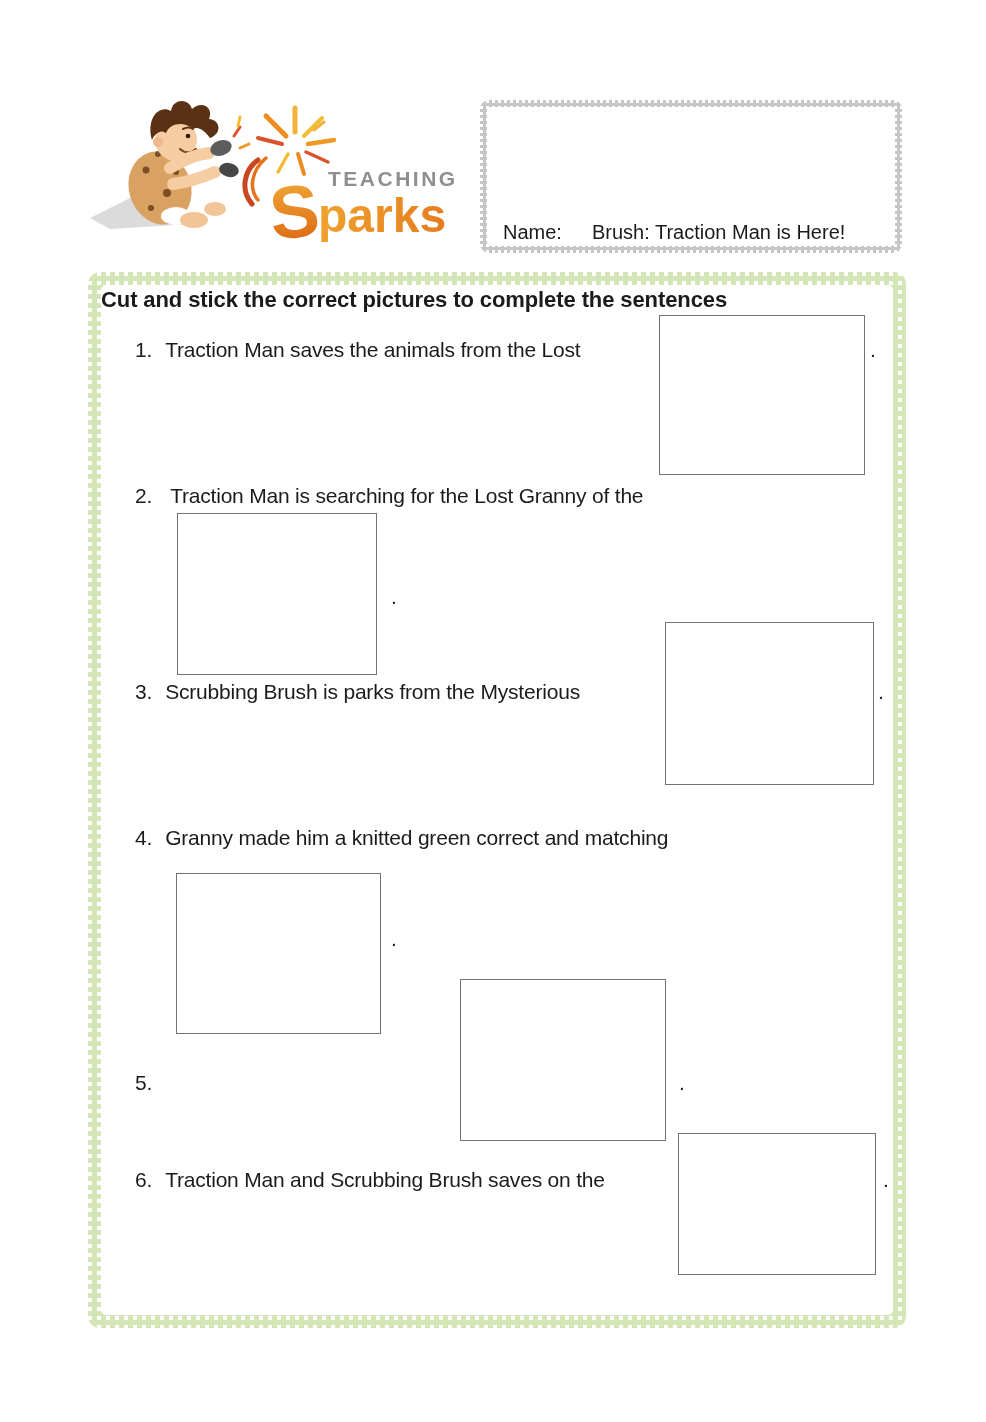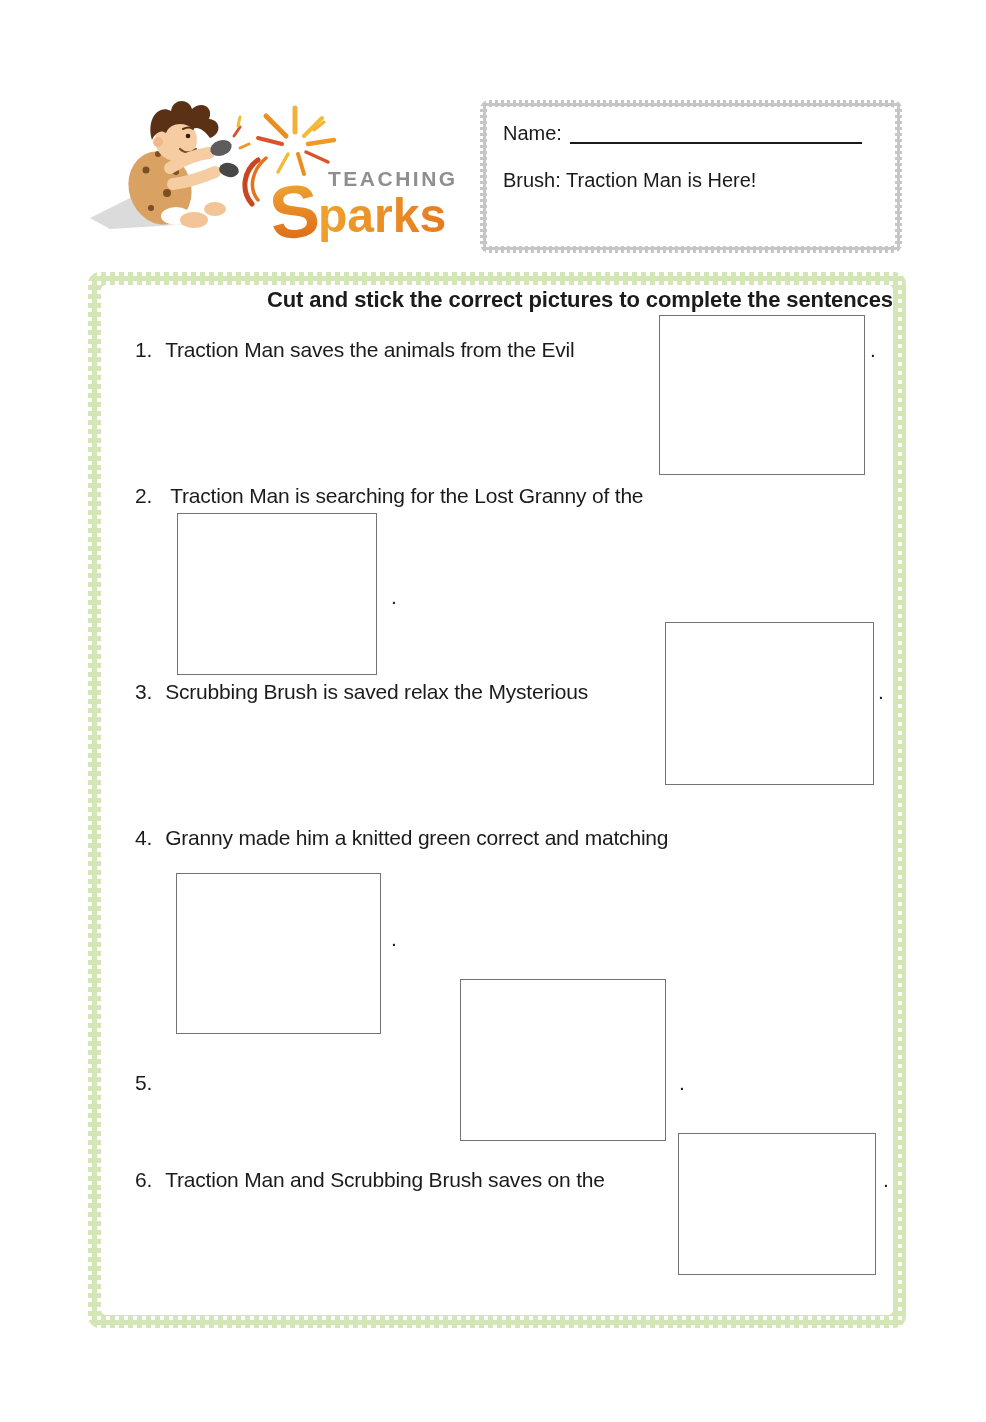--- a/index.html
+++ b/index.html
@@ -21,32 +21,32 @@
   }
   .dotframe-gray{
     background-color:#c6c6c6;
     background-image:
       repeating-linear-gradient(180deg, transparent 0 3px, #c6c6c6 3px 6px),
       repeating-linear-gradient(90deg, #ffffff 0 3px, transparent 3px 6px);
     border-radius:9px;
   }
   .dotframe-gray .inner{
     position:absolute;inset:7px;background:#ffffff;border-radius:4px;
-    display:flex;flex-direction:column;justify-content:flex-start;
+    display:flex;justify-content:flex-start;
     padding:13px 16px 0 16px;box-sizing:border-box;gap:20px;
     font-size:20px;line-height:27px;
   }
   .info-row{display:flex;align-items:flex-end;white-space:nowrap;}
   .name-line{
     flex:1;max-width:292px;border-bottom:2px solid #1c1c1c;
     margin:0 2px 3px 8px;height:20px;
   }
   
   .ws-title{
-    position:absolute;left:101px;top:287px;width:792px;text-align:right;
+    position:absolute;left:101px;top:287px;width:792px;text-align:left;
     font-size:22px;font-weight:bold;letter-spacing:-0.1px;
   }
   .sentence{
     position:absolute;display:flex;gap:13px;align-items:baseline;
     font-size:21px;line-height:27px;white-space:nowrap;letter-spacing:-0.2px;
   }
   .paste-box{
     position:absolute;background:#ffffff;border:1.5px solid #737373;
     box-sizing:border-box;
   }
@@ -127,35 +127,35 @@
   </div>
 
   <div class="dotframe dotframe-green" style="left:88px;top:272px;width:818px;height:1056px;">
     <div class="inner"></div>
   </div>
 
   <div class="ws-title">Cut and stick the correct pictures to complete the sentences</div>
 
   <div class="sentence" style="left:135px;top:336px;">
     <span>1.</span>
-    <span>Traction Man saves the animals from the Evil</span>
+    <span>Traction Man saves the animals from the Lost</span>
   </div>
   <div class="paste-box" style="left:659px;top:315px;width:206px;height:160px;"></div>
   <span class="dot" style="left:870px;top:336px;">.</span>
 
   <div class="sentence" style="left:135px;top:482px;gap:18px;">
     <span>2.</span>
     <span>Traction Man is searching for the Lost Granny of the</span>
   </div>
   <div class="paste-box" style="left:177px;top:513px;width:200px;height:162px;"></div>
   <span class="dot" style="left:391px;top:583px;">.</span>
 
   <div class="sentence" style="left:135px;top:678px;">
     <span>3.</span>
-    <span>Scrubbing Brush is saved relax the Mysterious</span>
+    <span>Scrubbing Brush is parks from the Mysterious</span>
   </div>
   <div class="paste-box" style="left:665px;top:622px;width:209px;height:163px;"></div>
   <span class="dot" style="left:878px;top:678px;">.</span>
 
   <div class="sentence" style="left:135px;top:824px;">
     <span>4.</span>
     <span>Granny made him a knitted green correct and matching</span>
   </div>
   <div class="paste-box" style="left:176px;top:873px;width:205px;height:161px;"></div>
   <span class="dot" style="left:391px;top:925px;">.</span>

